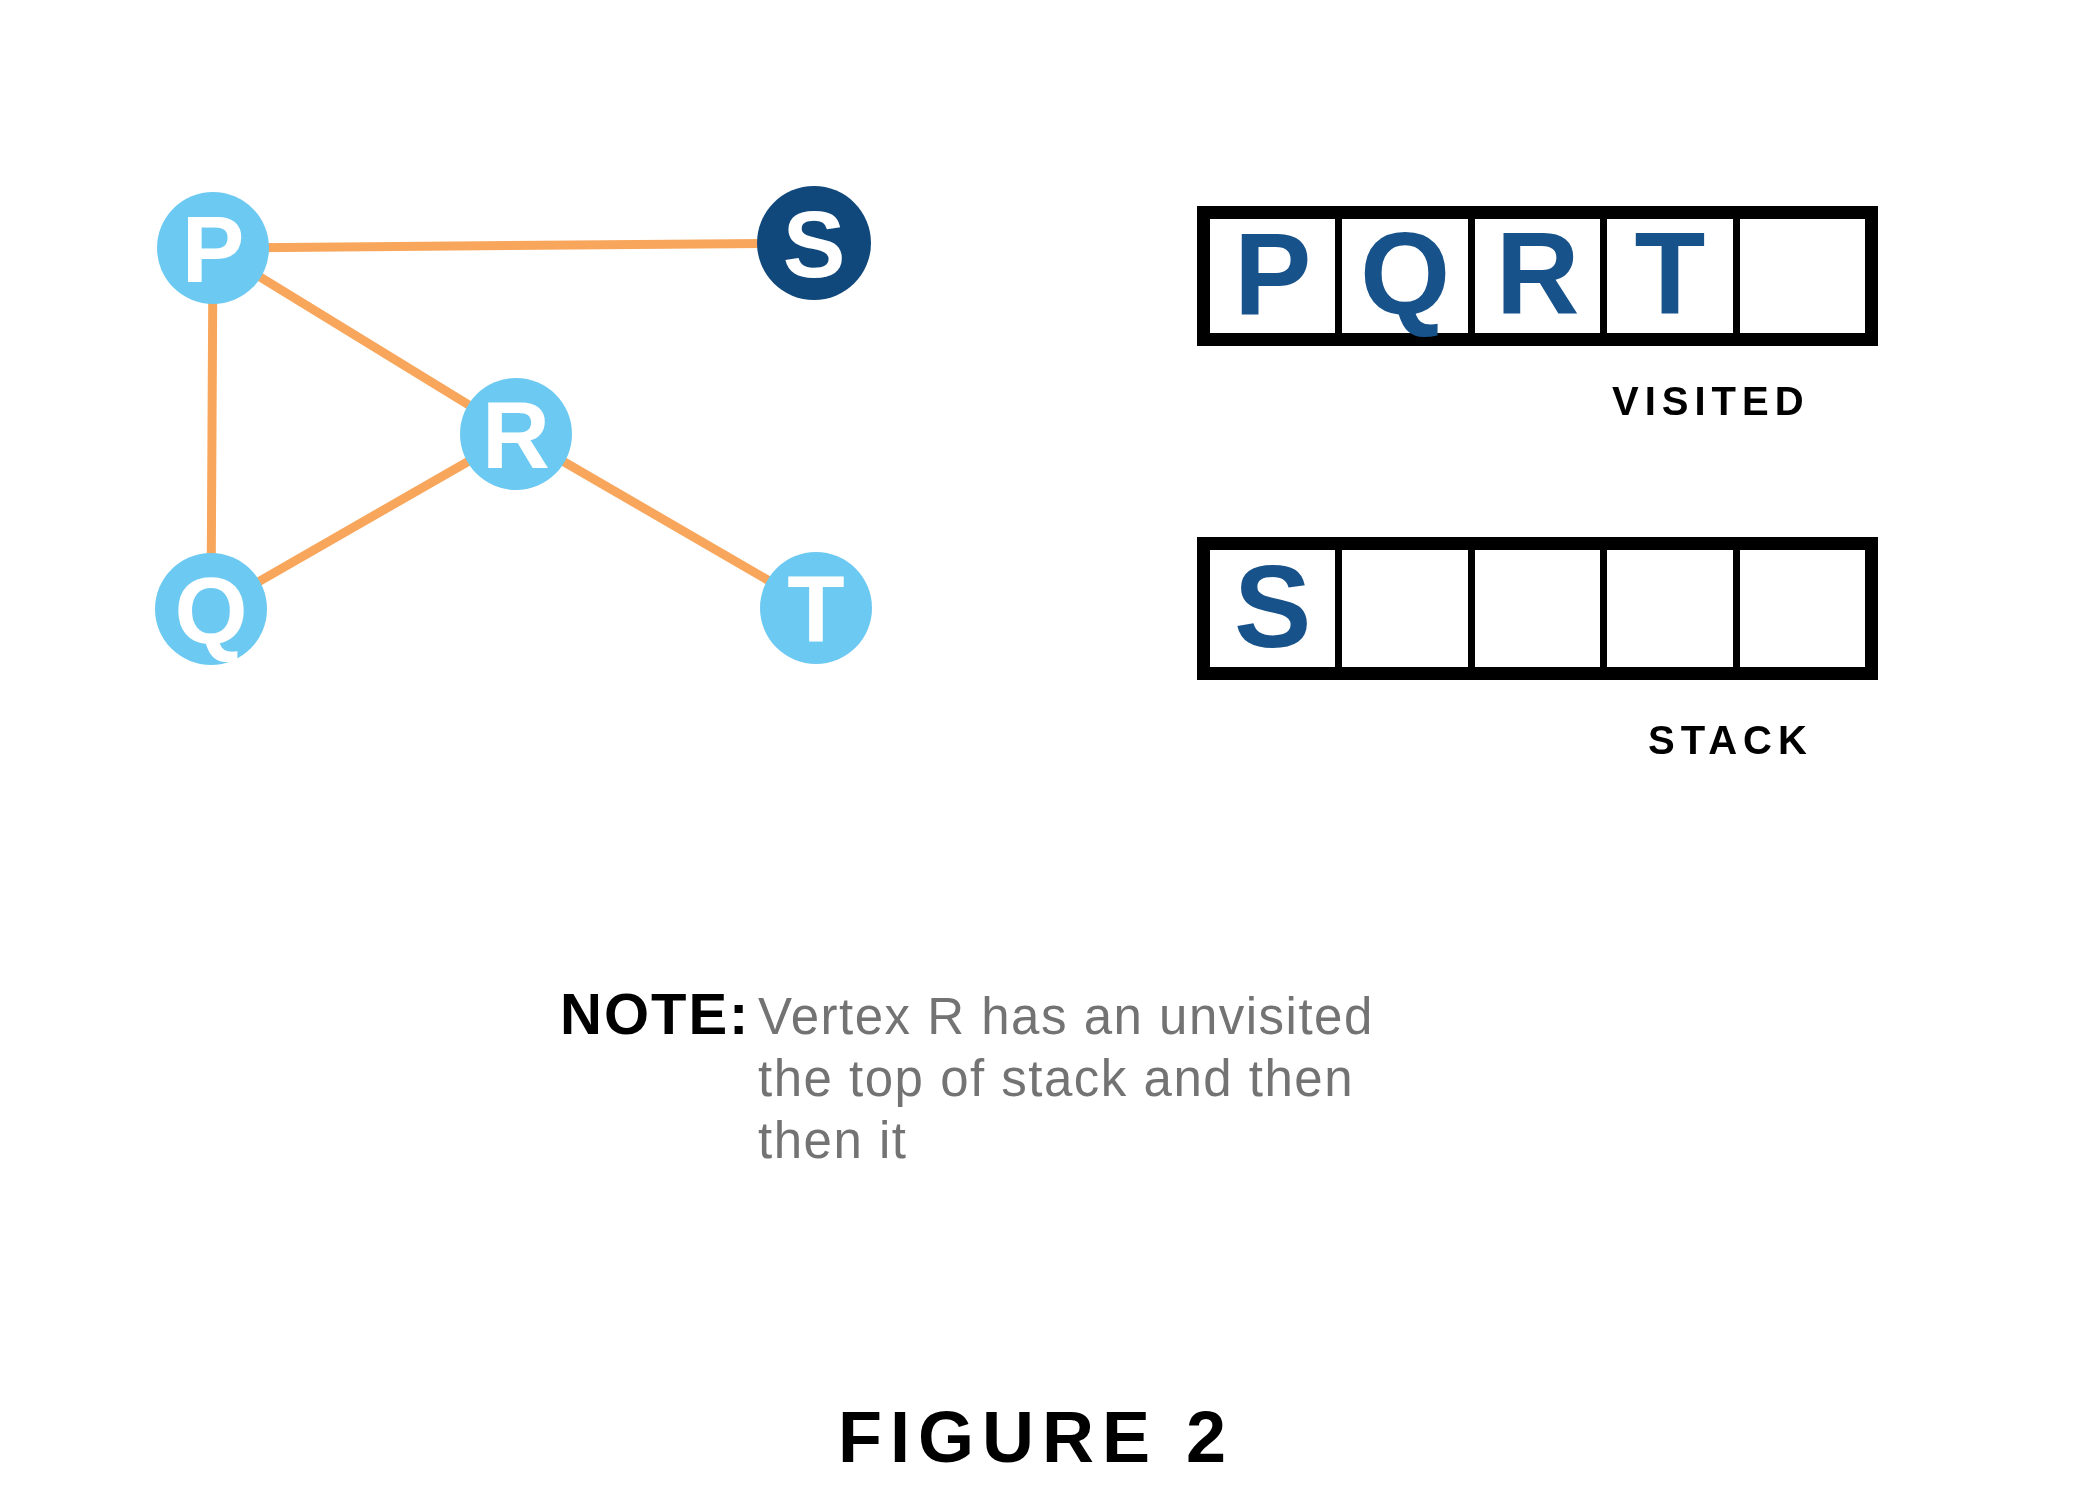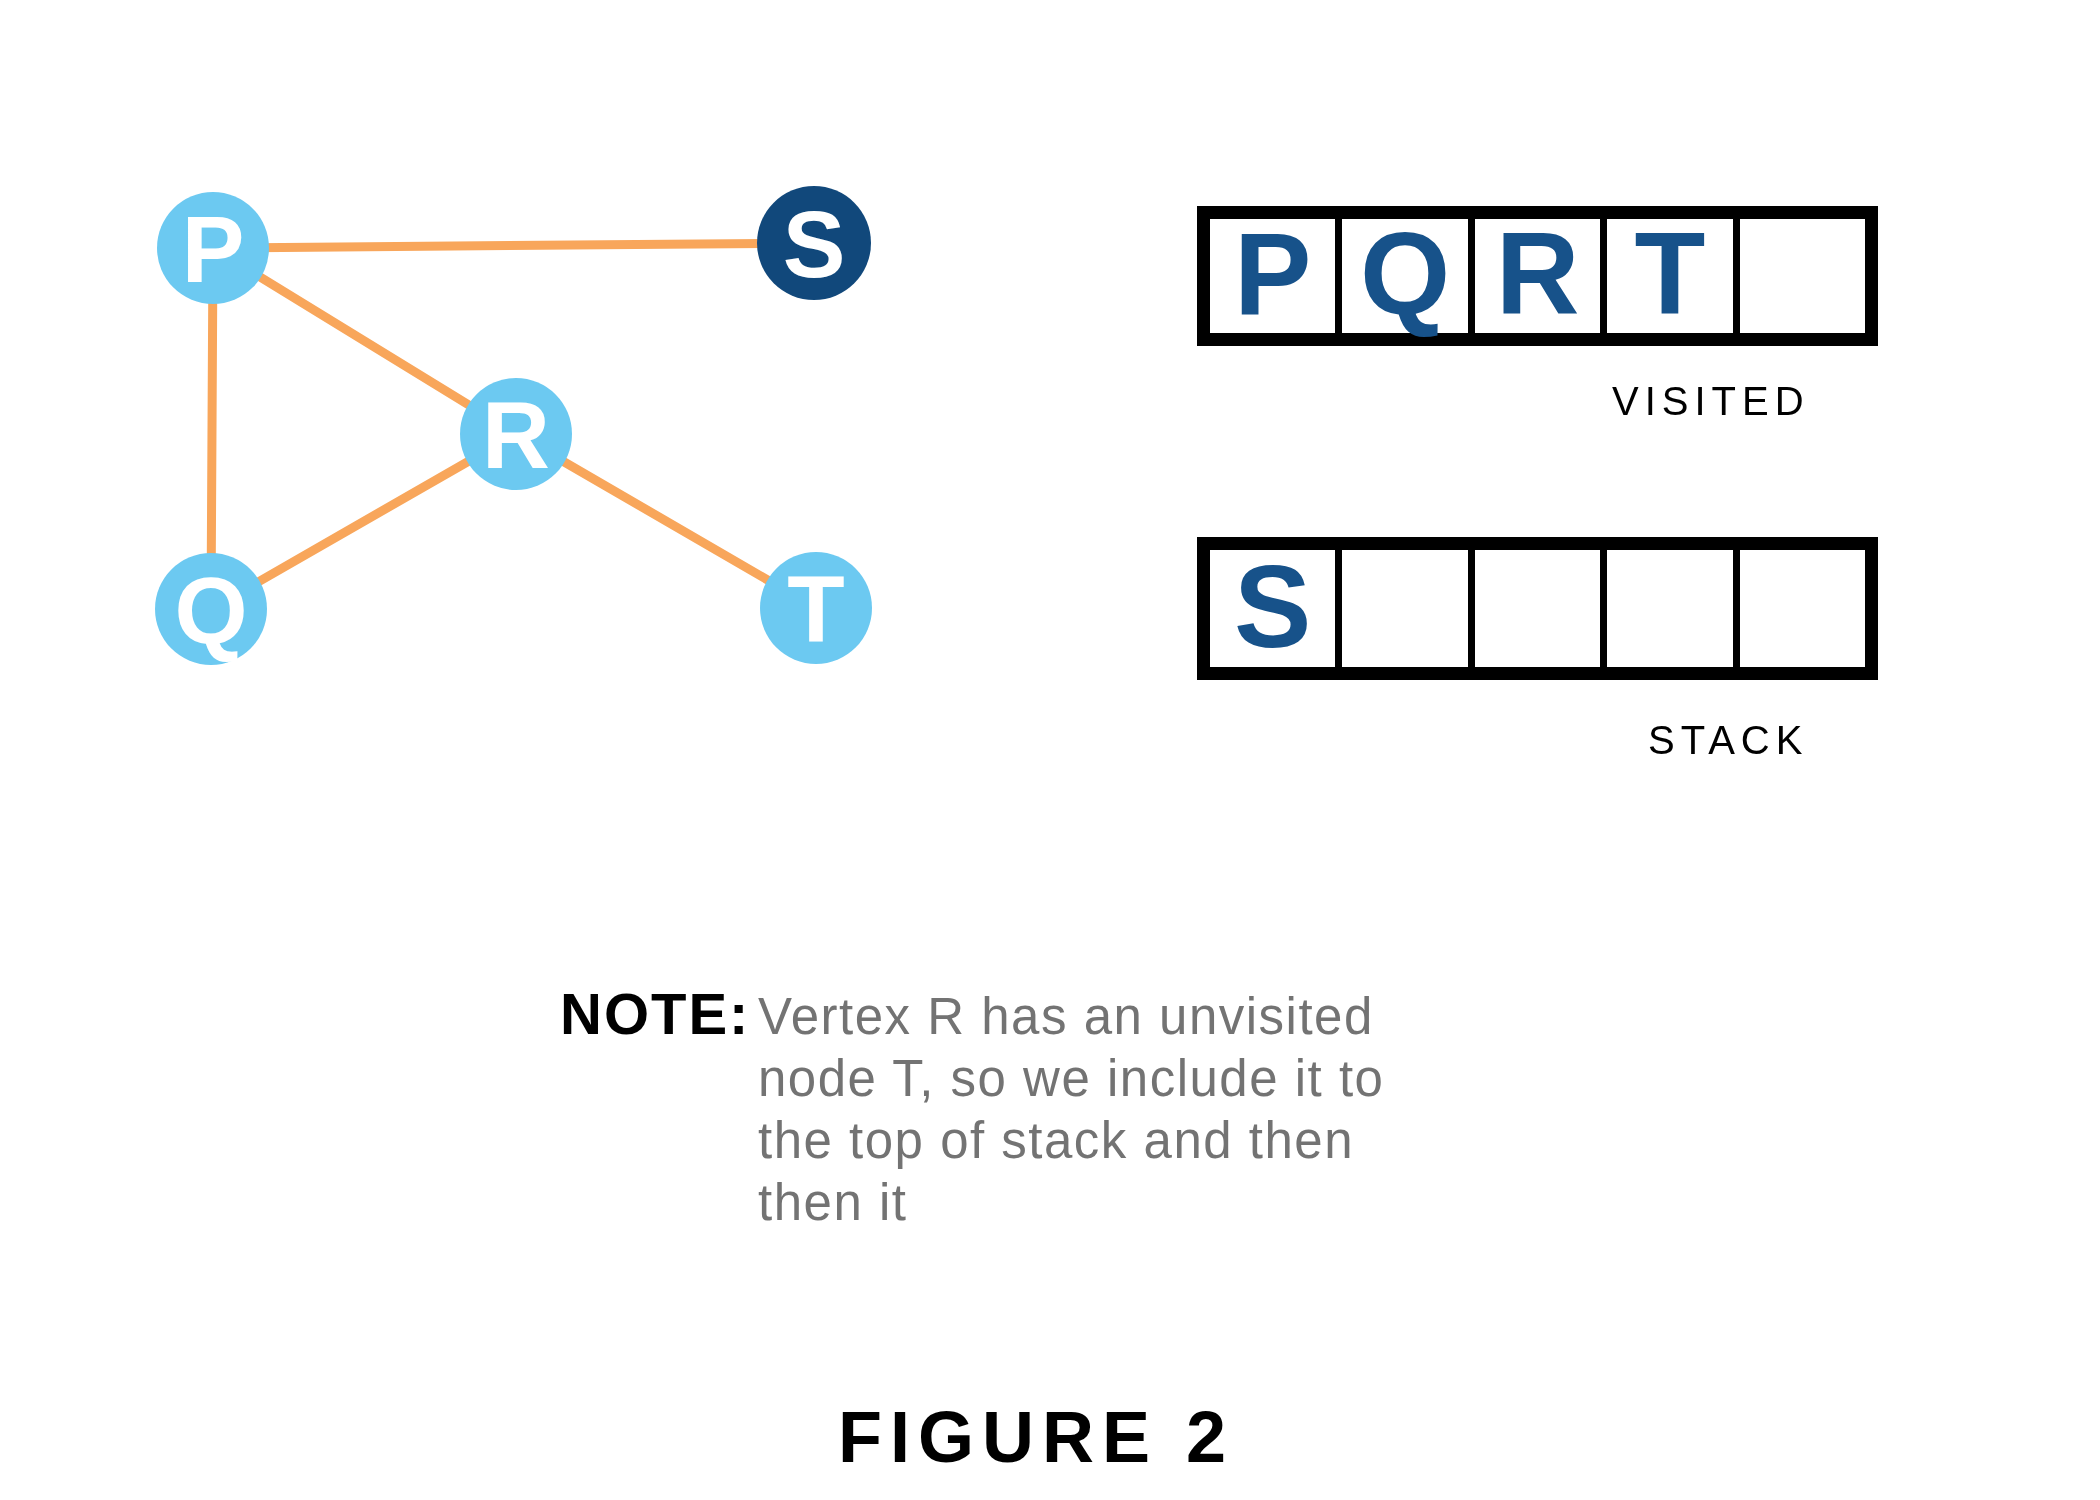--- a/index.html
+++ b/index.html
@@ -50,21 +50,21 @@
     font-size: 116px;
     color: #17528A;
     line-height: 1;
     padding-bottom: 4px;
     box-sizing: border-box;
   }
   .cellbox .cell:last-child { border-right: none; }
 
   .box-label {
     position: absolute;
-    font-weight: normal;
+    font-weight: bold;
     font-size: 40px;
     letter-spacing: 6px;
     color: #000000;
     white-space: nowrap;
   }
 
   
   .note-label {
     position: absolute;
     left: 560px;
@@ -147,20 +147,19 @@
     <div class="cell"></div>
     <div class="cell"></div>
     <div class="cell"></div>
     <div class="cell"></div>
   </div>
   <div class="box-label" style="left:1648px; top:718px;text-align:right;">STACK</div>
 
   <div class="note-label">NOTE:</div>
   <div class="note-text">
     <div>Vertex R has an unvisited</div>
-    <div>node T, so we include it to</div>
     <div>the top of stack and then</div>
     <div>then it</div>
   </div>
 
   <div class="figure-caption">FIGURE 2</div>
 
 </div>
 
 </body></html>

